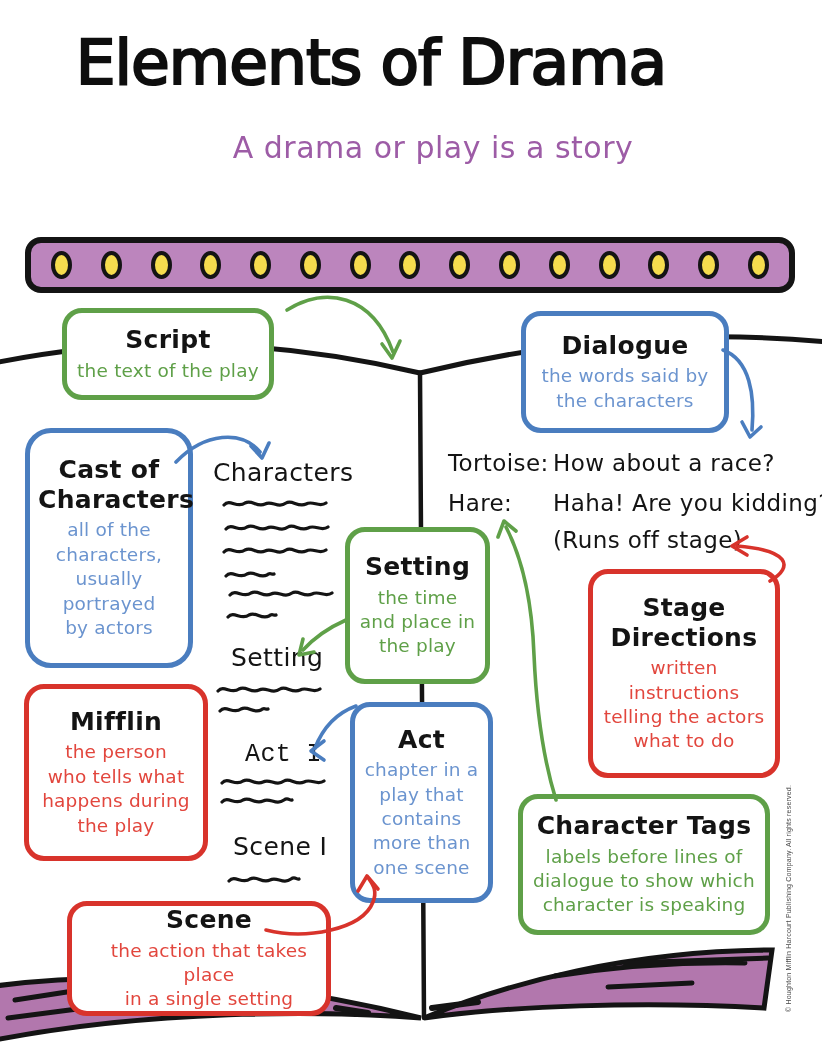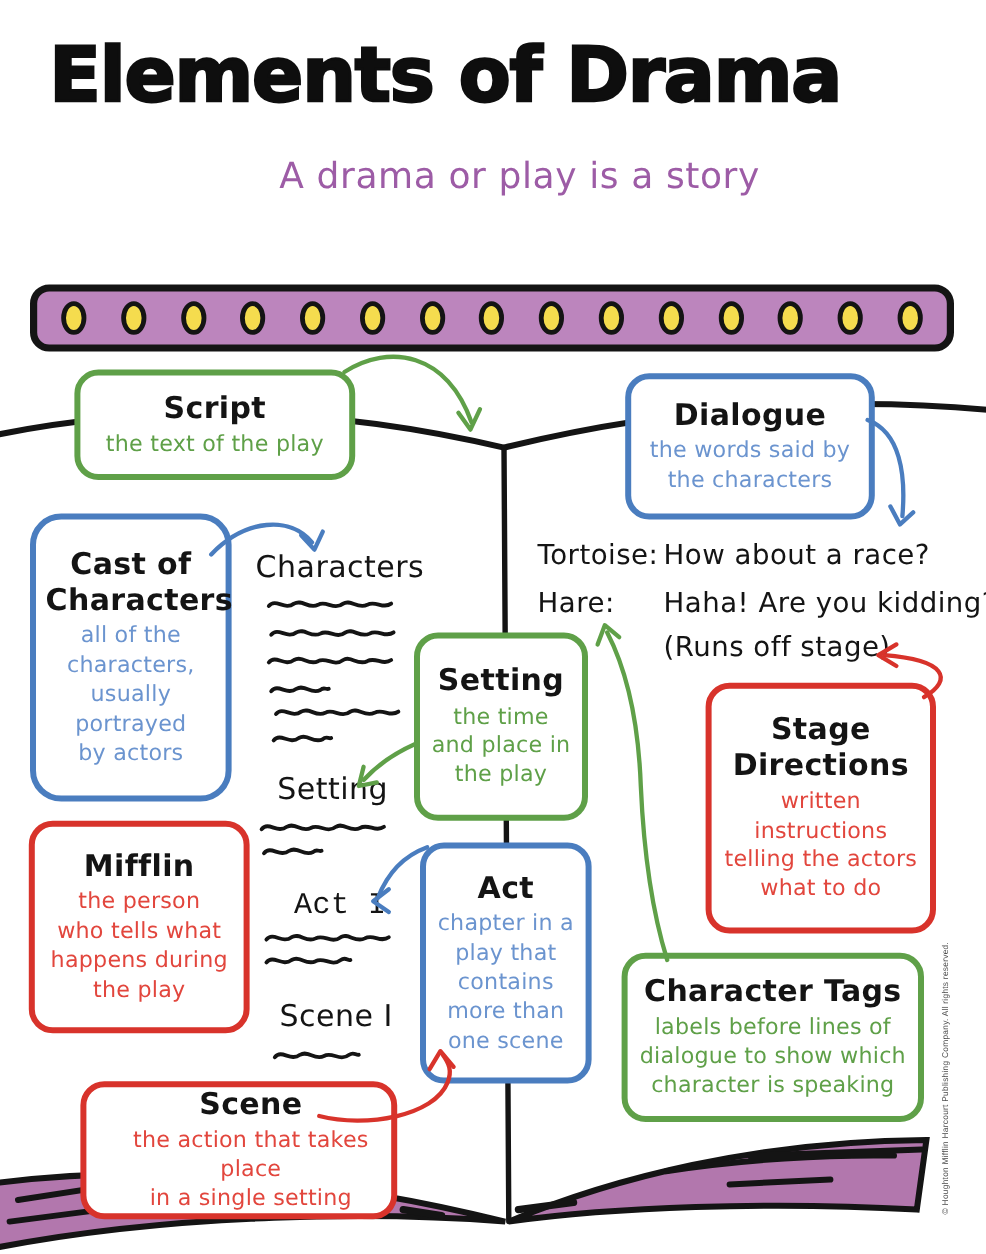--- a/index.html
+++ b/index.html
@@ -3,21 +3,21 @@
 <meta charset="utf-8">
 <style>
   html,body{margin:0;padding:0;background:#fff;}
   .poster{
     position:relative;width:822px;height:1045px;overflow:hidden;background:#fff;
     font-family:"DejaVu Sans","Liberation Sans",sans-serif;
   }
   
   .title{
     position:absolute;left:0;top:26px;width:742px;text-align:center;
-    font-size:63px;font-weight:bold;color:#0e0e0e;letter-spacing:-1px;
+    font-size:63px;font-weight:normal;color:#0e0e0e;letter-spacing:-1px;
     -webkit-text-stroke:2.2px #0e0e0e;
   }
   .subtitle{
     position:absolute;left:0;top:126px;width:822px;text-align:center;
     font-size:30px;line-height:43px;color:#9d5ca6;letter-spacing:.5px;margin-left:22px;
   }
   
   .marquee{
     position:absolute;left:25px;top:237px;width:770px;height:56px;
     background:#bc85bd;border:6px solid #141414;border-radius:16px;
@@ -38,21 +38,21 @@
     border:5px solid #000;box-sizing:border-box;text-align:center;
     display:flex;flex-direction:column;justify-content:center;
     padding:6px 8px;
   }
   .box .bt{font-weight:bold;color:#141414;font-size:25px;line-height:1.18;white-space:pre-line;letter-spacing:.3px;}
   .box .bd{font-size:18.5px;line-height:1.32;white-space:pre-line;margin-top:4px;letter-spacing:.2px;}
   .box.green{border-color:#5fa048;}  .box.green .bd{color:#5fa048;}
   .box.blue{border-color:#4a7dbf;}   .box.blue  .bd{color:#6b94cf;}
   .box.red{border-color:#d8332b;}    .box.red   .bd{color:#e2463d;}
 
-  .box-script{left:62px;top:308px;width:234px;height:92px;}
+  .box-script{left:62px;top:308px;width:212px;height:92px;}
   .box-dialogue{left:521px;top:311px;width:208px;height:122px;}
   .box-cast{left:25px;top:428px;width:168px;height:240px;border-radius:26px;}
   .box-setting{left:345px;top:527px;width:145px;height:157px;}
   .box-stage{left:588px;top:569px;width:192px;height:209px;}
   .box-narrator{left:24px;top:684px;width:184px;height:177px;}
   .box-act{left:350px;top:702px;width:143px;height:201px;}
   .box-chartags{left:518px;top:794px;width:252px;height:141px;}
   .box-scene{left:67px;top:901px;width:264px;height:115px;padding-left:28px;}
 
   

